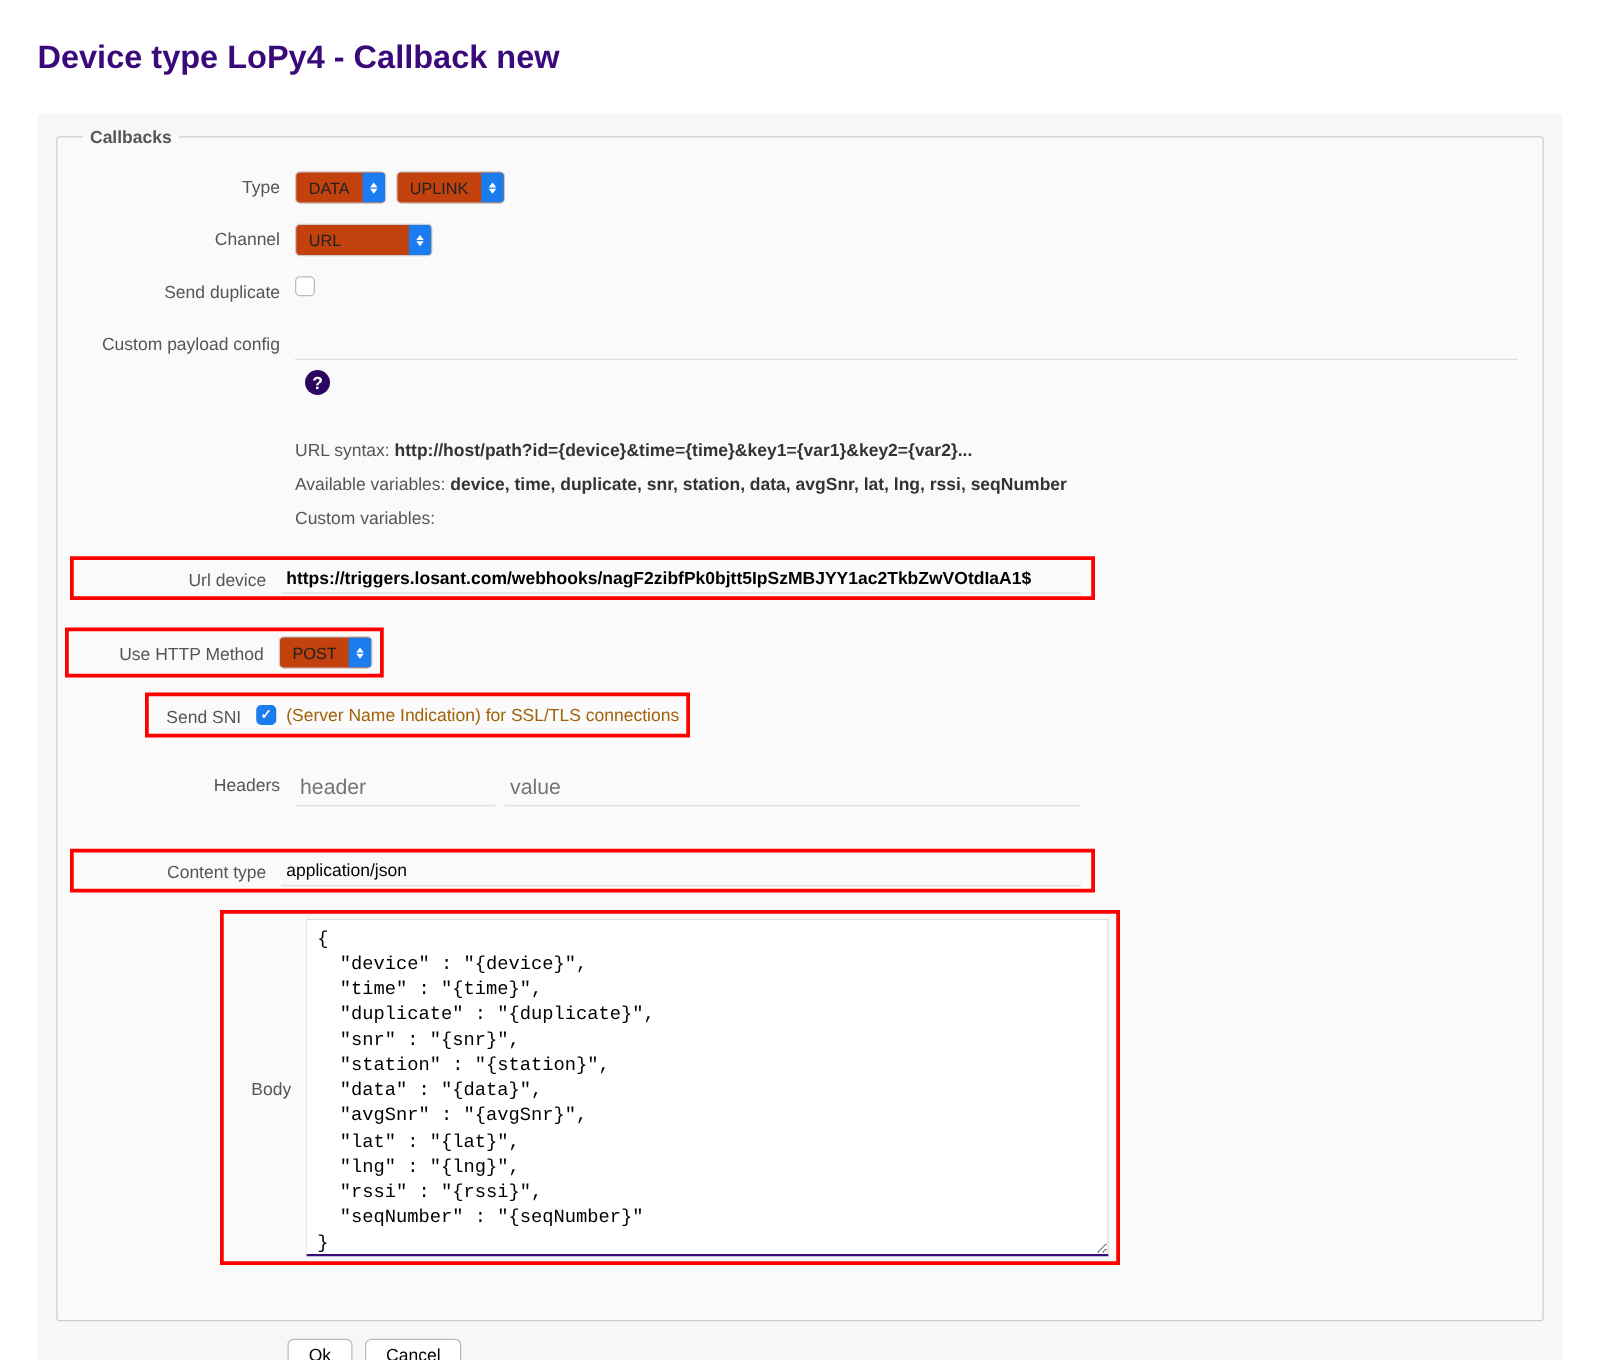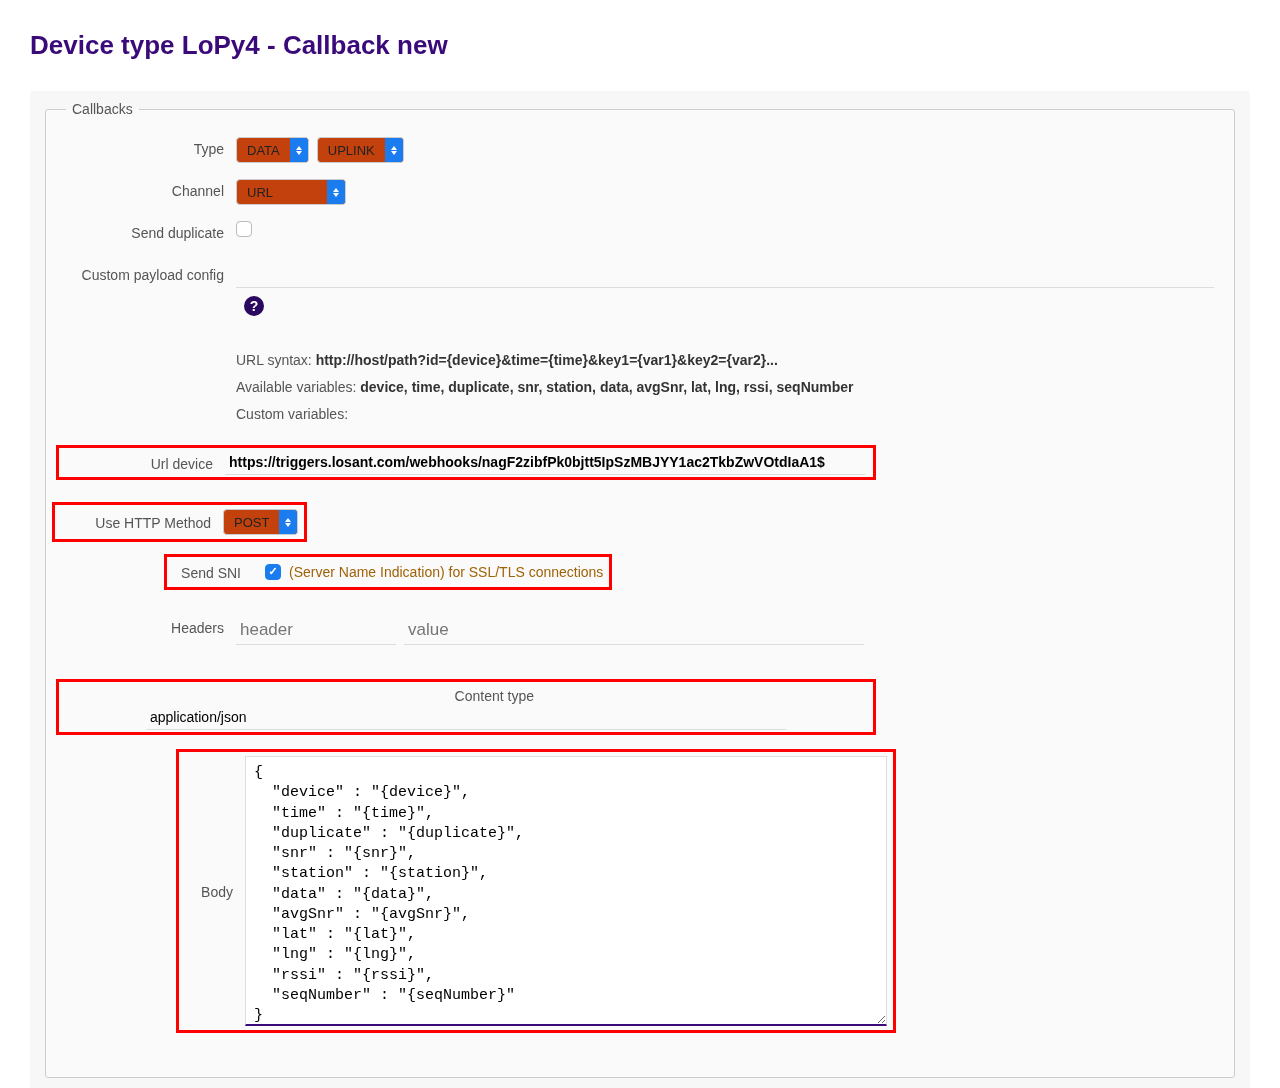--- a/index.html
+++ b/index.html
@@ -24,21 +24,21 @@
   }
   fieldset {
     border: 1px solid #ccc;
     border-radius: 3px;
     padding: 20px 20px 30px 20px;
     background: #fafafa;
     margin: 0;
   }
   legend {
     color: #555;
-    font-weight: 400;
+    font-weight: 700;
     padding: 0 6px;
   }
   .row {
     display: flex;
     align-items: flex-start;
     margin-bottom: 14px;
     min-height: 28px;
   }
   .label-col {
     width: 170px;
@@ -278,42 +278,42 @@
                 <span class="tri-up"></span>
                 <span class="tri-down"></span>
               </span>
           </div>
         </div>
       </div>
     </div>
 
     
     <div style="margin-top:12px;">
-      <div class="row hl-red" style="display:inline-flex; margin-left:98px; align-items:center;gap:12px;">
+      <div class="row hl-red" style="display:inline-flex; margin-left:50px; align-items:center;">
         <div class="label-col" style="width:80px">Send SNI</div>
         <div class="field-col">
           <span class="custom-chk checked"></span>
           <span style="color:#a16207">(Server Name Indication) for SSL/TLS connections</span>
         </div>
       </div>
     </div>
 
     
     <div class="row" style="margin-top:12px;">
       <div class="label-col">Headers</div>
       <div class="field-col">
         <input type="text" class="hdr-input" placeholder="header" style="">
         <input type="text" class="hdr-input" style="width: 460px;" placeholder="value">
       </div>
     </div>
 
     <div class="spacer20"></div>
 
     
-    <div class="row hl-red-row" style="align-items:center; width:820px;flex-direction:column;">
+    <div class="row hl-red-row" style="align-items:center; width:820px;">
       <div class="label-col" style="width:160px">Content type</div>
       <div class="field-col">
         <input type="text" class="line-input" style="width: 640px;" value="application/json">
       </div>
     </div>
 
     
     <div class="row hl-red" style="margin-top:10px; margin-left:110px; width:720px; align-items:center;">
       <div class="label-col" style="width:60px">Body</div>
       <div class="field-col" style="flex:1">

